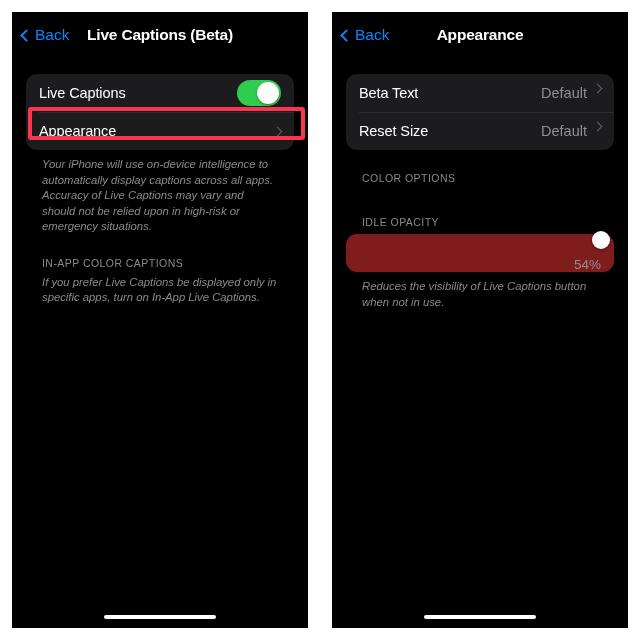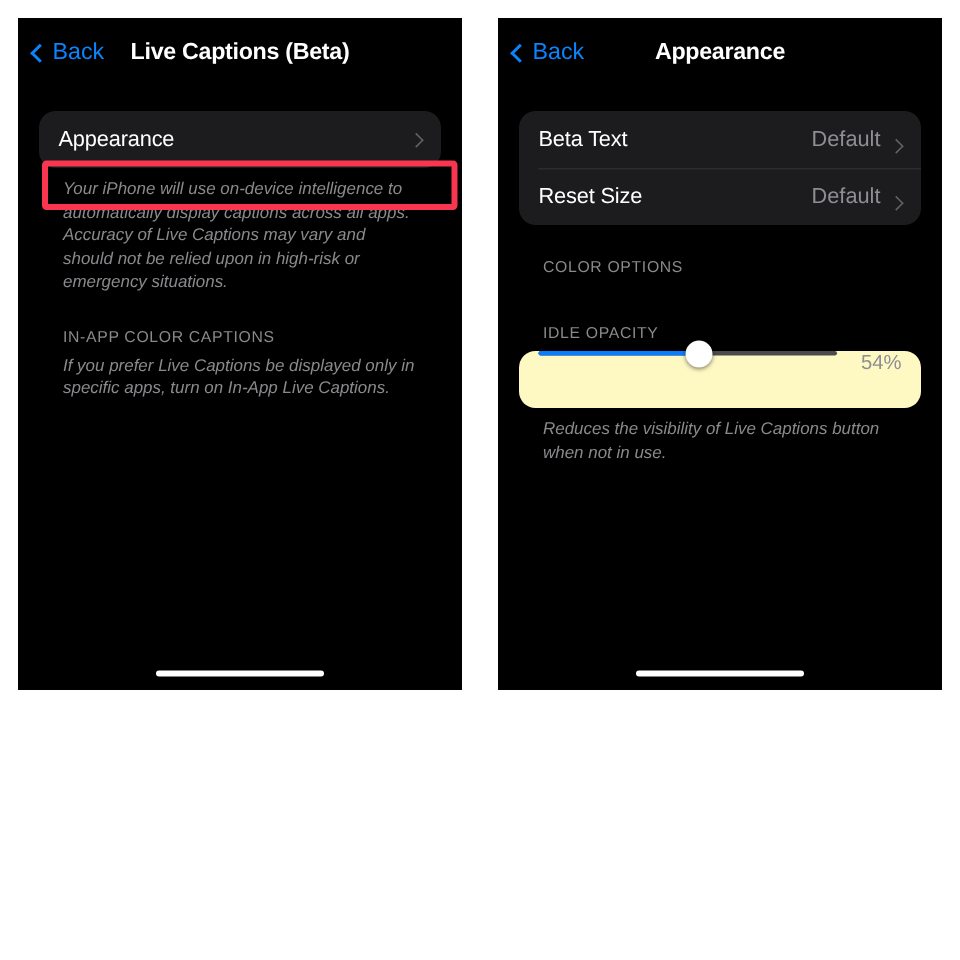--- a/index.html
+++ b/index.html
@@ -13,21 +13,21 @@
     position:relative;
     width:640px; height:640px;
     background:#ffffff;
   }
 
   
   .phone {
     position:absolute;
     top:12px;
     width:296px;
-    height:448px;
+    height:616px;
     background:#000000;
     overflow:hidden;
   }
   .phone.left  { left:12px;  }
   .phone.right { left:332px; }
 
   
   .navbar {
     position:relative;
     height:46px;
@@ -88,21 +88,21 @@
     background:#2d2d2f;
   }
   .row-label {
     color:#ffffff;
     font-size:14.5px;
     letter-spacing:-0.1px;
   }
   .row-label.link { color:#0a84ff; }
   .row-right {
     display:flex;
-    align-items:flex-end;
+    align-items:flex-start;
     gap:7px;
   }
   .row-value {
     color:#8e8e93;
     font-size:14.5px;
   }
   .chev-right {
     display:inline-block;
     width:7px; height:7px;
     border-top:1.8px solid #636366;
@@ -163,27 +163,28 @@
       radial-gradient(circle at 50% 50%, rgba(255,255,255,0.55) 0%, rgba(255,255,255,0) 62%),
       conic-gradient(from 210deg,
         #ff4d4d, #ffd24d, #8cff4d, #4dffd2,
         #4da6ff, #8c4dff, #ff4dd2, #ff4d4d);
     flex:0 0 auto;
     cursor:pointer;
   }
 
   
   .slider-group {
-    background:#fef9c3;
+    background:#7f1d1d;
     border-radius:11px;
     height:38px;
     display:flex;
-    align-items:flex-start;
+    align-items:flex-end;
     padding:0 13px;
     gap:11px;
+    flex-direction:column;
   }
   .slider-track {
     position:relative;
     flex:1 1 auto;
     height:3px;
     border-radius:2px;
     background:#4b4b4e;
     cursor:pointer;
   }
   .slider-fill {
@@ -240,20 +241,26 @@
         <span>Back</span>
       </div>
       <div class="nav-title">Live Captions (Beta)</div>
     </div>
 
     <div class="content">
       <div class="sp-16"></div>
 
       <div class="group">
 
+        <div class="row">
+          <span class="row-label">Live Captions</span>
+          <div class="toggle">
+            <div class="knob"></div>
+          </div>
+        </div>
 
         <div class="row">
           <span class="row-label">Appearance</span>
           <div class="row-right">
             <span class="chev-right"></span>
           </div>
         </div>
 
       </div>
 

